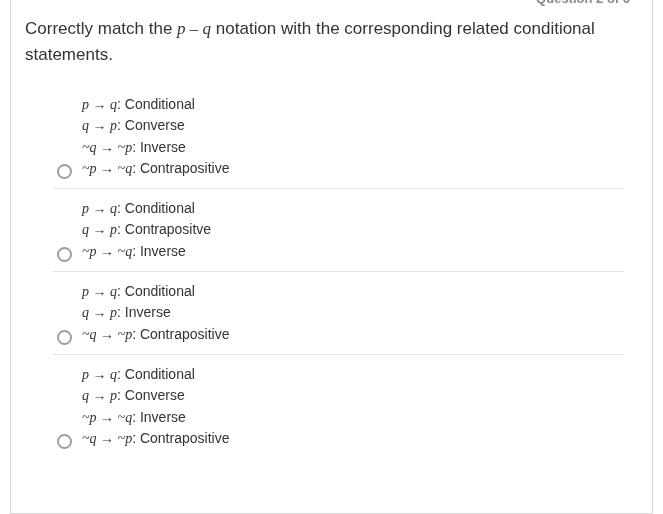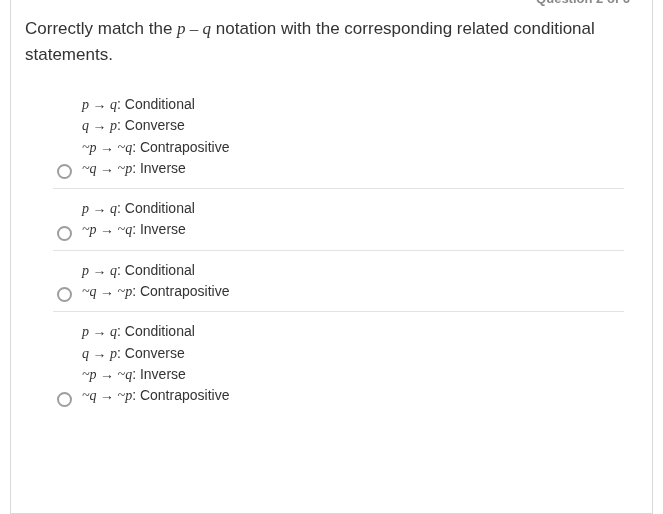--- a/index.html
+++ b/index.html
@@ -66,35 +66,37 @@
   <div class="question">
     <span>Correctly match the </span><span class="ital">p</span><span class="ital"> – </span><span class="ital">q</span><span> notation with the corresponding related conditional statements.</span>
   </div>
 
   <div class="options" id="options-root">
       <div class="option">
         <div class="radio"></div>
         <div class="lines">
           <div><span class="nota">p → q</span><span>: Conditional</span></div>
           <div><span class="nota">q → p</span><span>: Converse</span></div>
+          <div><span class="nota">~q → ~p</span><span>: Inverse</span></div>
           <div><span class="nota">~p → ~q</span><span>: Contrapositive</span></div>
-          <div><span class="nota">~q → ~p</span><span>: Inverse</span></div>
         </div>
       </div>
       <div class="option">
         <div class="radio"></div>
         <div class="lines">
           <div><span class="nota">p → q</span><span>: Conditional</span></div>
+          <div><span class="nota">q → p</span><span>: Contrapositve</span></div>
           <div><span class="nota">~p → ~q</span><span>: Inverse</span></div>
         </div>
       </div>
       <div class="option">
         <div class="radio"></div>
         <div class="lines">
           <div><span class="nota">p → q</span><span>: Conditional</span></div>
+          <div><span class="nota">q → p</span><span>: Inverse</span></div>
           <div><span class="nota">~q → ~p</span><span>: Contrapositive</span></div>
         </div>
       </div>
       <div class="option">
         <div class="radio"></div>
         <div class="lines">
           <div><span class="nota">p → q</span><span>: Conditional</span></div>
           <div><span class="nota">q → p</span><span>: Converse</span></div>
           <div><span class="nota">~p → ~q</span><span>: Inverse</span></div>
           <div><span class="nota">~q → ~p</span><span>: Contrapositive</span></div>

